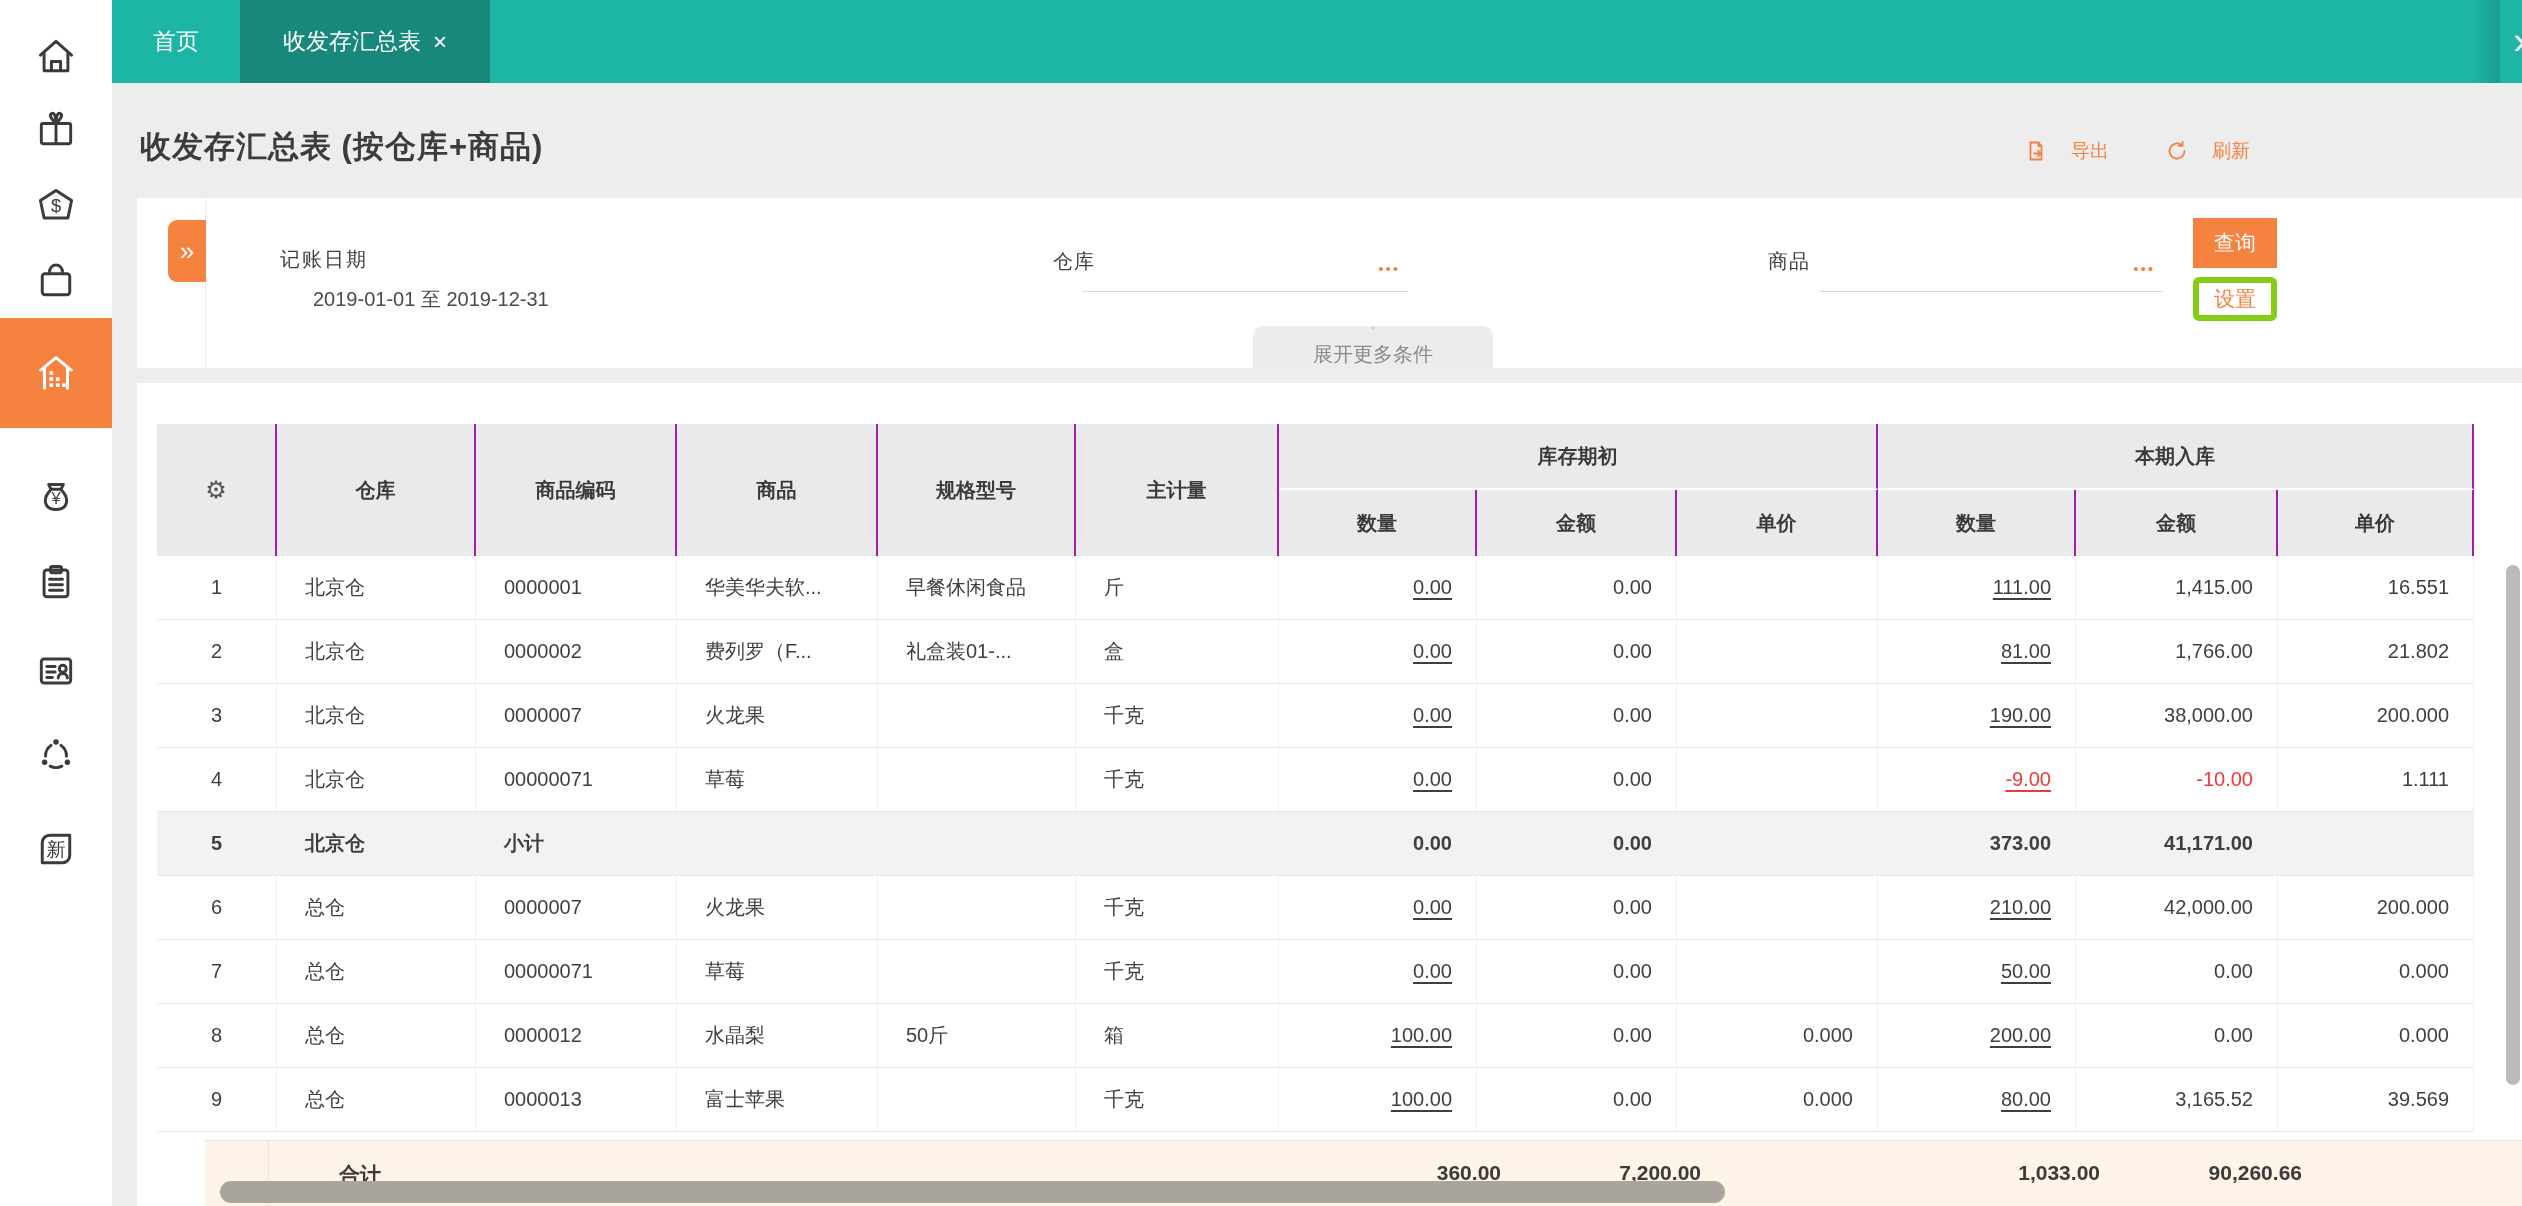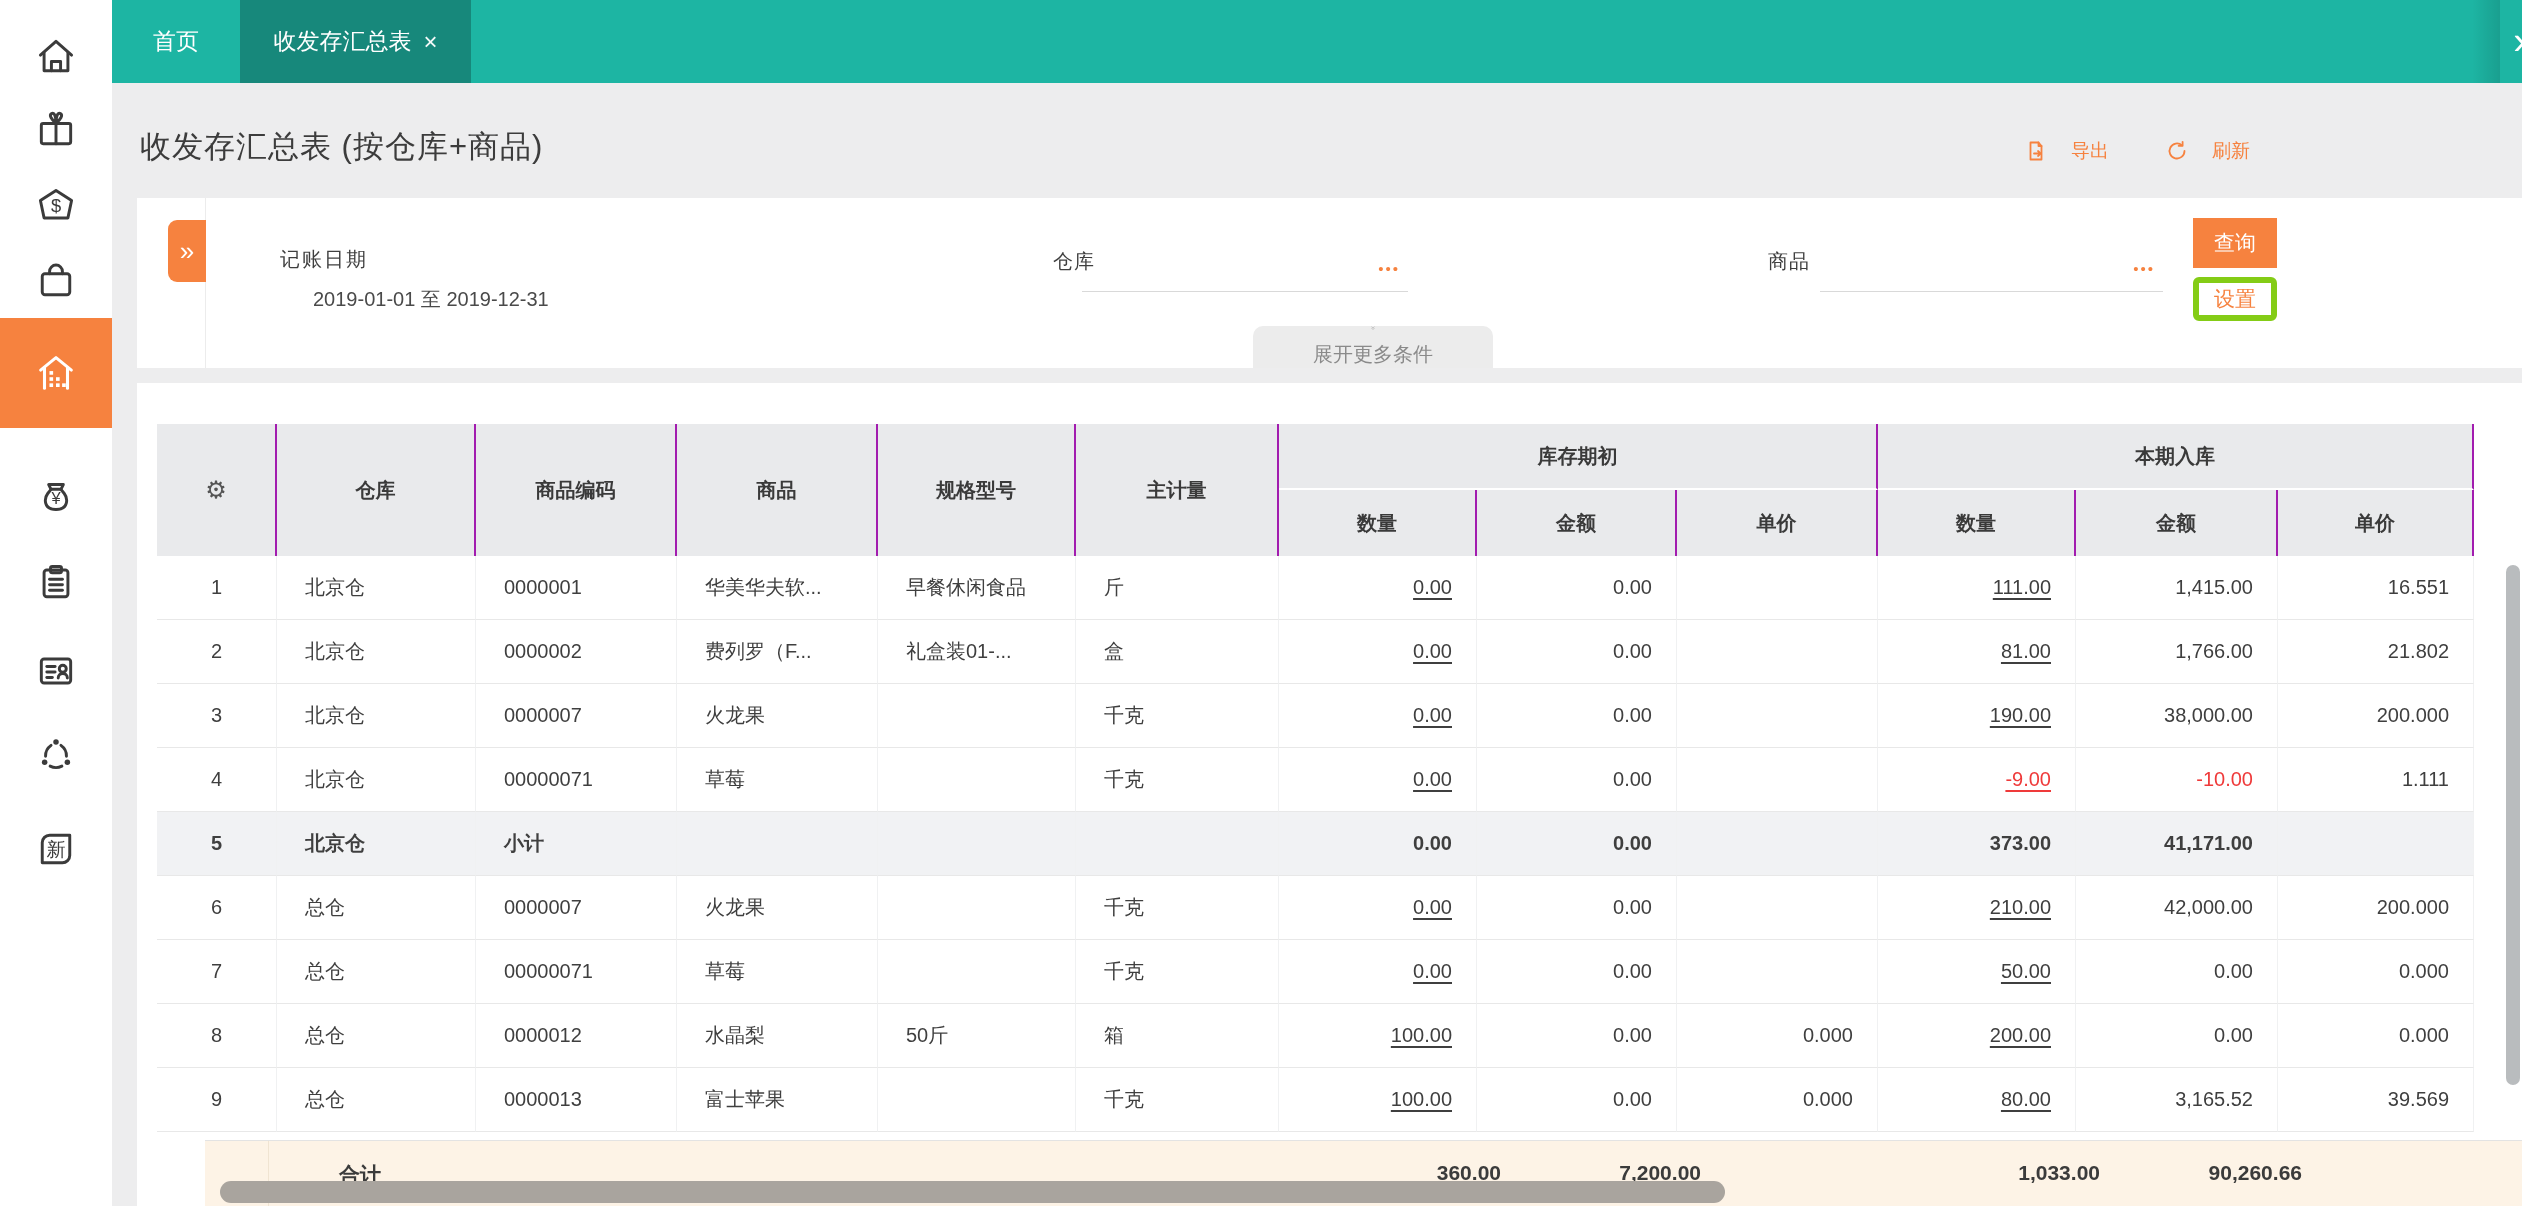--- a/index.html
+++ b/index.html
@@ -13,26 +13,26 @@
   .s-item { position:absolute; left:0; width:112px; height:72px; display:flex; align-items:center; justify-content:center; cursor:pointer; }
   .s-item svg { width:44px; height:44px; stroke:#3b3b3b; fill:none; stroke-width:1.6; stroke-linecap:round; stroke-linejoin:round; }
   .s-item svg text { stroke:none; fill:#3b3b3b; font-family:"Liberation Sans",sans-serif; }
   .s-active { position:absolute; left:0; top:318px; width:112px; height:110px; background:#f6823f; display:flex; align-items:center; justify-content:center; }
   .s-active svg { width:46px; height:46px; stroke:#fff; fill:none; stroke-width:1.6; stroke-linecap:round; stroke-linejoin:round; }
   .s-active svg rect.dot { fill:#fff; stroke:none; }
   
   .topbar { position:absolute; left:112px; top:0; right:0; height:83px; background:#1db5a3; display:flex; z-index:4; }
   .tab { height:83px; display:flex; align-items:center; justify-content:center; color:#fff; font-size:23px; cursor:pointer; }
   .tab-home { width:128px; }
-  .tab-active { width:231px; background:#17887b; gap:12px; }
+  .tab-active { width:250px; background:#17887b; gap:12px; }
   .tab-close { font-size:24px; opacity:.95; cursor:pointer; }
   .tab-scroll-right { position:absolute; right:-4px; top:22px; color:#fff; font-size:38px; line-height:38px; cursor:pointer; }
   .topbar-shadow { position:absolute; right:22px; top:0; width:28px; height:83px; background:linear-gradient(to right, rgba(0,0,0,0), rgba(0,0,0,.12)); }
   
-  .page-title { position:absolute; left:140px; top:126px; font-size:31px; color:#3c3c3c; letter-spacing:1px; }
+  .page-title { position:absolute; left:140px; top:126px; font-size:31px; color:#3c3c3c; letter-spacing:1px;font-weight:bold; }
   .hdr-actions { position:absolute; right:272px; top:138px; display:flex; gap:56px; }
   .hdr-link { display:flex; align-items:center; gap:23px; color:#f6823f; font-size:19px; cursor:pointer; }
   .hdr-link svg { width:24px; height:24px; stroke:#f6823f; fill:none; stroke-width:1.8; stroke-linecap:round; stroke-linejoin:round; }
   
   .filter-panel { position:absolute; left:137px; top:198px; right:0; height:170px; background:#fff; }
   .filter-divider { position:absolute; left:68px; top:0; bottom:0; width:1px; background:#ececec; }
   .collapse-handle { position:absolute; left:31px; top:22px; width:38px; height:62px; background:#f6823f; border-radius:9px 0 0 9px; color:#fff; display:flex; align-items:center; justify-content:center; font-size:26px; cursor:pointer; }
   .f-label { position:absolute; font-size:20px; color:#3f3f3f; letter-spacing:2px; }
   .lbl-date { left:143px; top:48px; }
   .pills { position:absolute; left:266px; top:42px; display:flex; gap:12px; }

